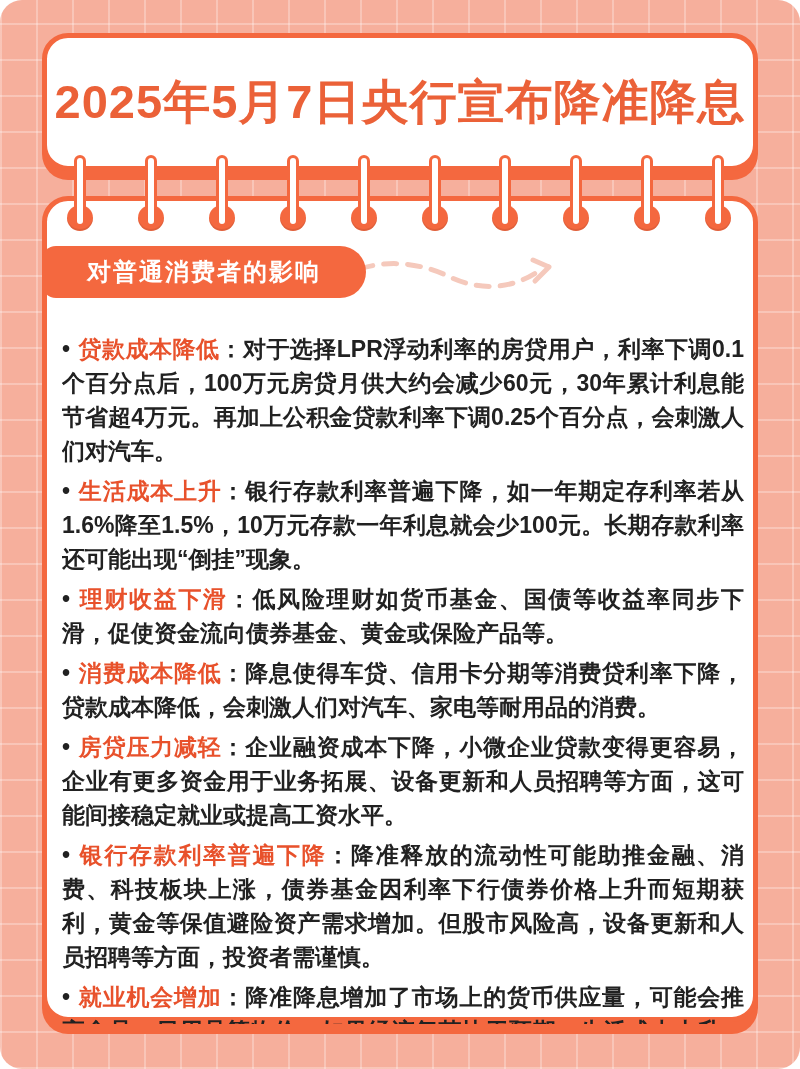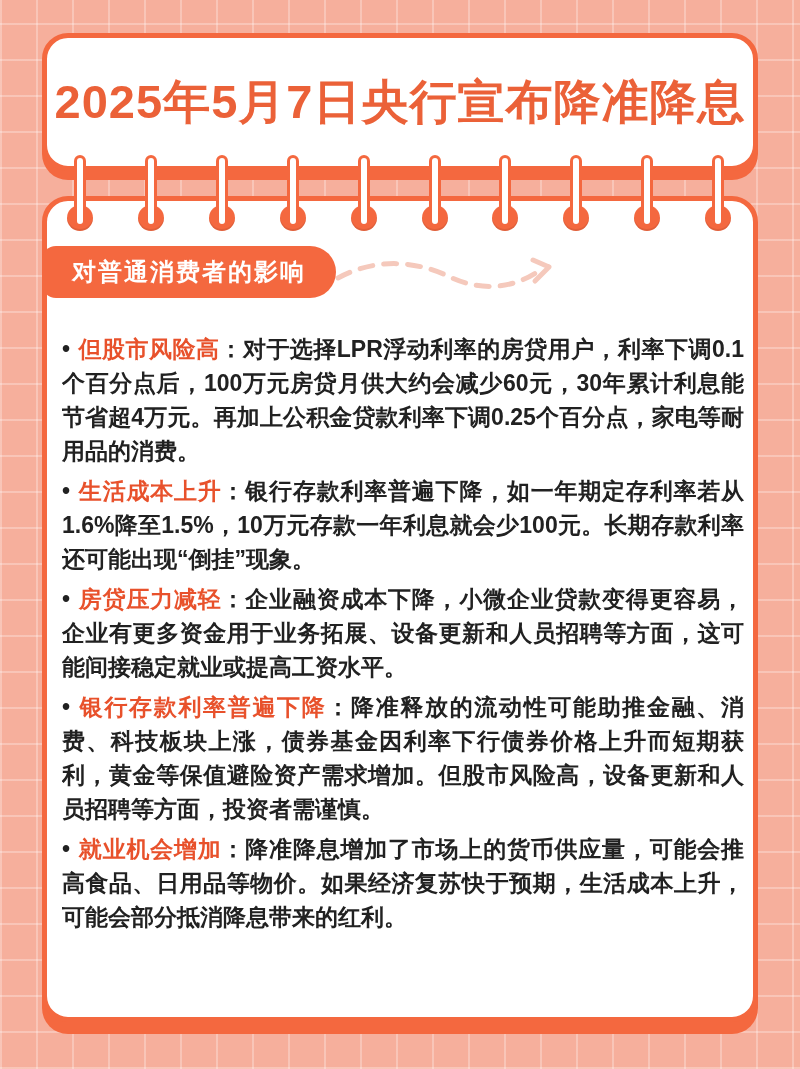--- a/index.html
+++ b/index.html
@@ -3,20 +3,21 @@
 <meta charset="utf-8">
 <style>
   html,body{margin:0;padding:0;}
   body{font-family:"Liberation Sans", sans-serif;}
   .page{
     position:relative;width:800px;height:1069px;overflow:hidden;
     background-color:var(--page_bg,#F6AF9C);
     background-image:
       repeating-linear-gradient(0deg, var(--grid_line,rgba(255,255,255,.28)) 0px, var(--grid_line,rgba(255,255,255,.28)) 2px, transparent 2px, transparent 36px),
       repeating-linear-gradient(90deg, var(--grid_line,rgba(255,255,255,.28)) 0px, var(--grid_line,rgba(255,255,255,.28)) 2px, transparent 2px, transparent 36px);
+    border-radius: 22px;
   }
   .title-card{
     position:absolute;left:42px;top:33px;width:716px;height:138px;box-sizing:border-box;
     background:var(--card_bg,#fff);border:5px solid var(--accent,#F4683F);border-radius:26px;
     box-shadow:0 9px 0 var(--accent,#F4683F);
     display:flex;align-items:center;justify-content:center;z-index:10;
   }
   .title-card h1{
     margin:0;font-size:47px;font-weight:800;letter-spacing:1px;
     color:var(--title,#EB6138);white-space:nowrap;
@@ -29,21 +30,21 @@
   .ring{position:absolute;top:155px;width:26px;height:80px;z-index:30;}
   .bead{
     position:absolute;left:0;top:50px;width:26px;height:26px;border-radius:50%;
     background:var(--accent,#F4683F);box-shadow:inset 0 -2px 0 rgba(0,0,0,.08);
   }
   .capsule{
     position:absolute;left:7px;top:0;width:12px;height:72px;box-sizing:border-box;
     background:#fff;border:3px solid var(--accent,#F4683F);border-radius:8px;
   }
   .badge{
-    position:absolute;left:42px;top:246px;height:52px;padding:0 30px;z-index:25;
+    position:absolute;left:42px;top:246px;height:52px;padding:0 45px;z-index:25;
     background:var(--accent,#F4683F);border-radius:14px 26px 26px 14px;
     display:inline-flex;align-items:center;justify-content:flex-start;
   }
   .badge span{color:var(--badge_text,#fff);font-size:24px;font-weight:700;letter-spacing:2px;}
   .arrow{position:absolute;left:330px;top:250px;z-index:20;}
   .bullets{
     position:absolute;left:62px;top:332px;width:682px;height:692px;overflow:hidden;z-index:15;
     color:var(--body_text,#212121);font-size:23px;line-height:34px;font-weight:600;
     text-align:justify;
   }
@@ -109,25 +110,27 @@
     <span>对普通消费者的影响</span>
   </div>
 
   <svg class="arrow" width="235" height="50" viewBox="0 0 235 50">
     <path d="M8,28 C45,8 85,10 120,27 C150,41 182,40 210,20" fill="none" stroke="#F5C9BC" stroke-width="5" stroke-linecap="round" stroke-dasharray="13 11" class="arrow-stroke"></path>
     <path d="M203,10 L219,17 M219,17 L205,31" fill="none" stroke="#F5C9BC" stroke-width="5" stroke-linecap="round" class="arrow-stroke"></path>
   </svg>
 
   <div class="bullets">
 
-      <p class="bullet"><span class="marker">•</span><span class="lead">但股市风险高</span><span class="btext">：对于选择LPR浮动利率的房贷用户，利率下调0.1个百分点后，100万元房贷月供大约会减少60元，30年累计利息能节省超4万元。再加上公积金贷款利率下调0.25个百分点，家电等耐用品的消费。</span></p>
+      <p class="bullet"><span class="marker">•</span><span class="lead">贷款成本降低</span><span class="btext">：对于选择LPR浮动利率的房贷用户，利率下调0.1个百分点后，100万元房贷月供大约会减少60元，30年累计利息能节省超4万元。再加上公积金贷款利率下调0.25个百分点，会刺激人们对汽车。</span></p>
 
       <p class="bullet"><span class="marker">•</span><span class="lead">生活成本上升</span><span class="btext">：银行存款利率普遍下降，如一年期定存利率若从1.6%降至1.5%，10万元存款一年利息就会少100元。长期存款利率还可能出现“倒挂”现象。</span></p>
 
+      <p class="bullet"><span class="marker">•</span><span class="lead">理财收益下滑</span><span class="btext">：低风险理财如货币基金、国债等收益率同步下滑，促使资金流向债券基金、黄金或保险产品等。</span></p>
 
+      <p class="bullet"><span class="marker">•</span><span class="lead">消费成本降低</span><span class="btext">：降息使得车贷、信用卡分期等消费贷利率下降，贷款成本降低，会刺激人们对汽车、家电等耐用品的消费。</span></p>
 
       <p class="bullet"><span class="marker">•</span><span class="lead">房贷压力减轻</span><span class="btext">：企业融资成本下降，小微企业贷款变得更容易，企业有更多资金用于业务拓展、设备更新和人员招聘等方面，这可能间接稳定就业或提高工资水平。</span></p>
 
       <p class="bullet"><span class="marker">•</span><span class="lead">银行存款利率普遍下降</span><span class="btext">：降准释放的流动性可能助推金融、消费、科技板块上涨，债券基金因利率下行债券价格上升而短期获利，黄金等保值避险资产需求增加。但股市风险高，设备更新和人员招聘等方面，投资者需谨慎。</span></p>
 
       <p class="bullet"><span class="marker">•</span><span class="lead">就业机会增加</span><span class="btext">：降准降息增加了市场上的货币供应量，可能会推高食品、日用品等物价。如果经济复苏快于预期，生活成本上升，可能会部分抵消降息带来的红利。</span></p>
     </div>
 
 </div>
 

